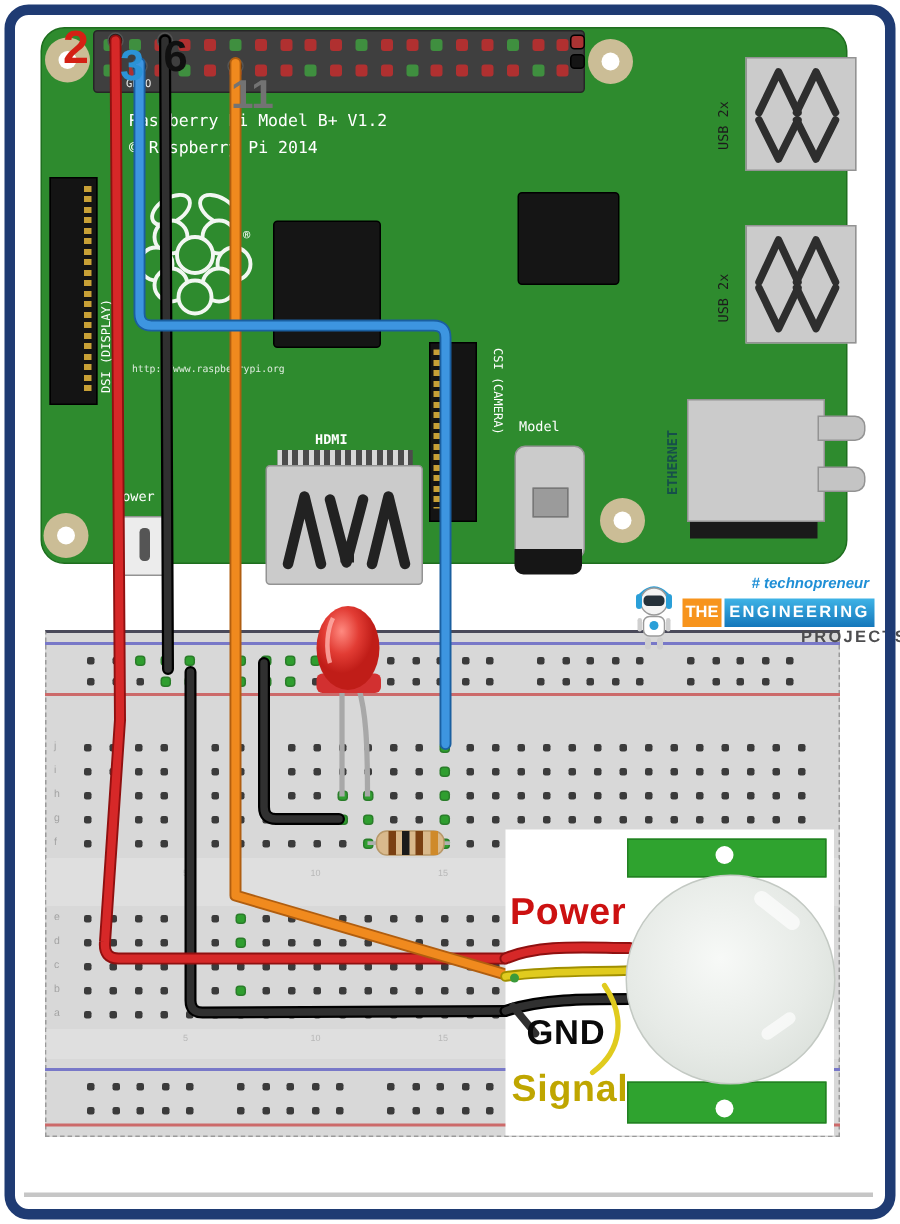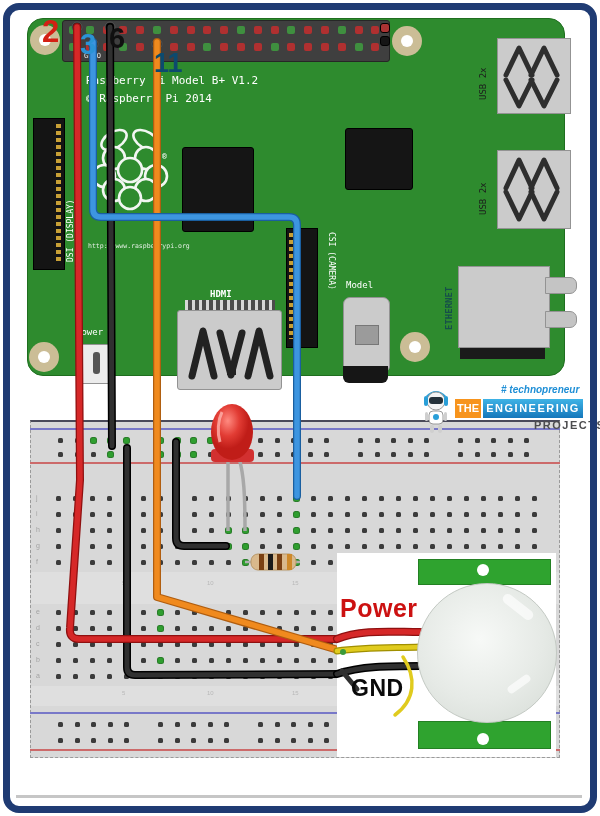--- a/index.html
+++ b/index.html
@@ -699,25 +699,26 @@
   <div class="pir-strip" style="top:721px;width:131px;height:26px;"></div>
   <div class="pir-hole" style="left:477px;top:564px;"></div>
   <div class="pir-hole" style="left:477px;top:733px;"></div>
   <div class="pir-dome">
     <div class="streak" style="left:82px;top:18px;width:36px;height:10px;transform:rotate(38deg);"></div>
     <div class="streak" style="left:88px;top:96px;width:26px;height:8px;transform:rotate(-35deg);"></div>
   </div>
 
   <div class="sensor-label" style="left:340px;top:594px;font-size:25px;color:var(--label_power_red,#cc1111);">Power</div>
   <div class="sensor-label" style="left:351px;top:675px;font-size:23px;color:#0a0a0a;">GND</div>
+  <div class="sensor-label" style="left:341px;top:712px;font-size:25px;color:var(--label_signal_olive,#bfa600);">Signal</div>
 
   <div class="pin-num" style="left:42px;top:14px;font-size:31px;color:#d42014;">2</div>
   <div class="pin-num" style="left:80px;top:28px;font-size:29px;color:#2b93d6;">3</div>
   <div class="pin-num" style="left:109px;top:22px;font-size:29px;color:#101010;">6</div>
-  <div class="pin-num" style="left:154px;top:48px;font-size:27px;color:#0c4a6e;">11</div>
+  <div class="pin-num" style="left:154px;top:48px;font-size:27px;color:#737373;">11</div>
 
   <div class="brand">
     <div class="brand-hash"># technopreneur</div>
     <svg class="abs" style="left:4px;top:5px;" width="38" height="47" viewBox="0 0 38 47">
       <path d="M10,9 Q19,0 28,9" stroke="#2a9fd8" stroke-width="3" fill="none"></path>
       <circle cx="19" cy="13" r="9" fill="#f4f4f4" stroke="#9a9a9a"></circle>
       <rect x="12" y="9" width="14" height="7" rx="3" fill="#25313a"></rect>
       <rect x="7" y="8" width="4" height="10" rx="2" fill="#2a9fd8"></rect>
       <rect x="27" y="8" width="4" height="10" rx="2" fill="#2a9fd8"></rect>
       <rect x="12" y="23" width="14" height="13" rx="4" fill="#ffffff" stroke="#9a9a9a"></rect>

